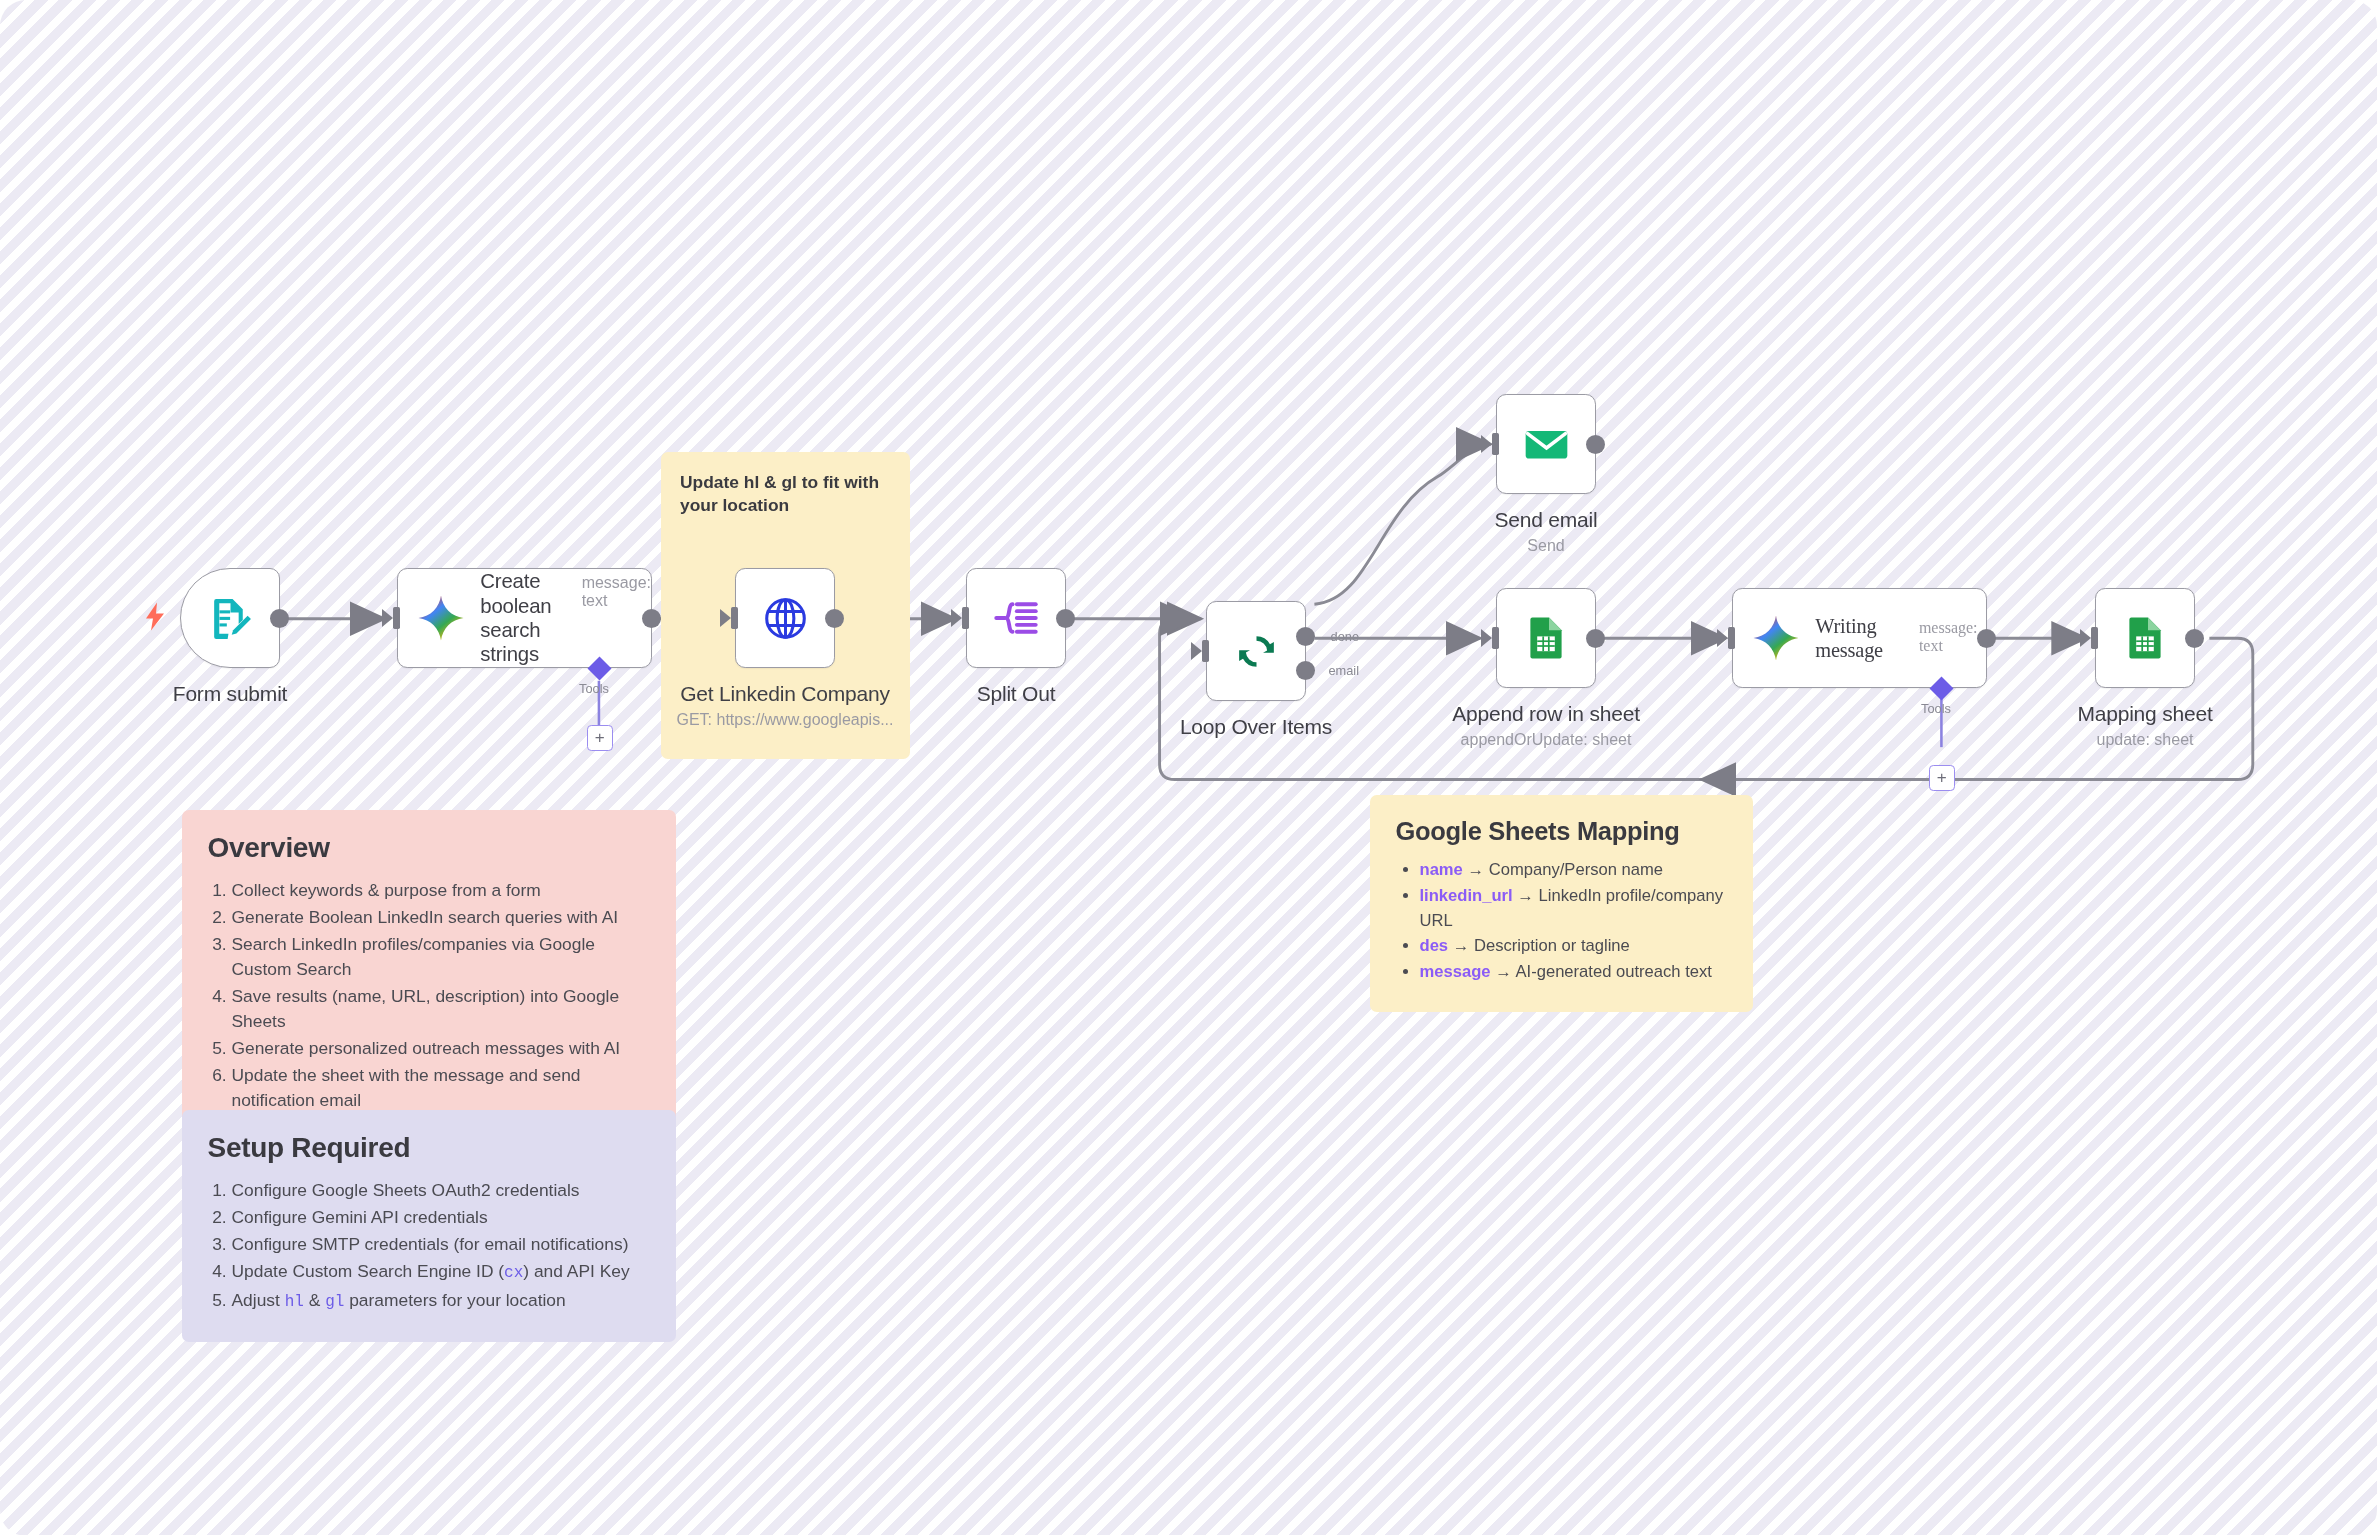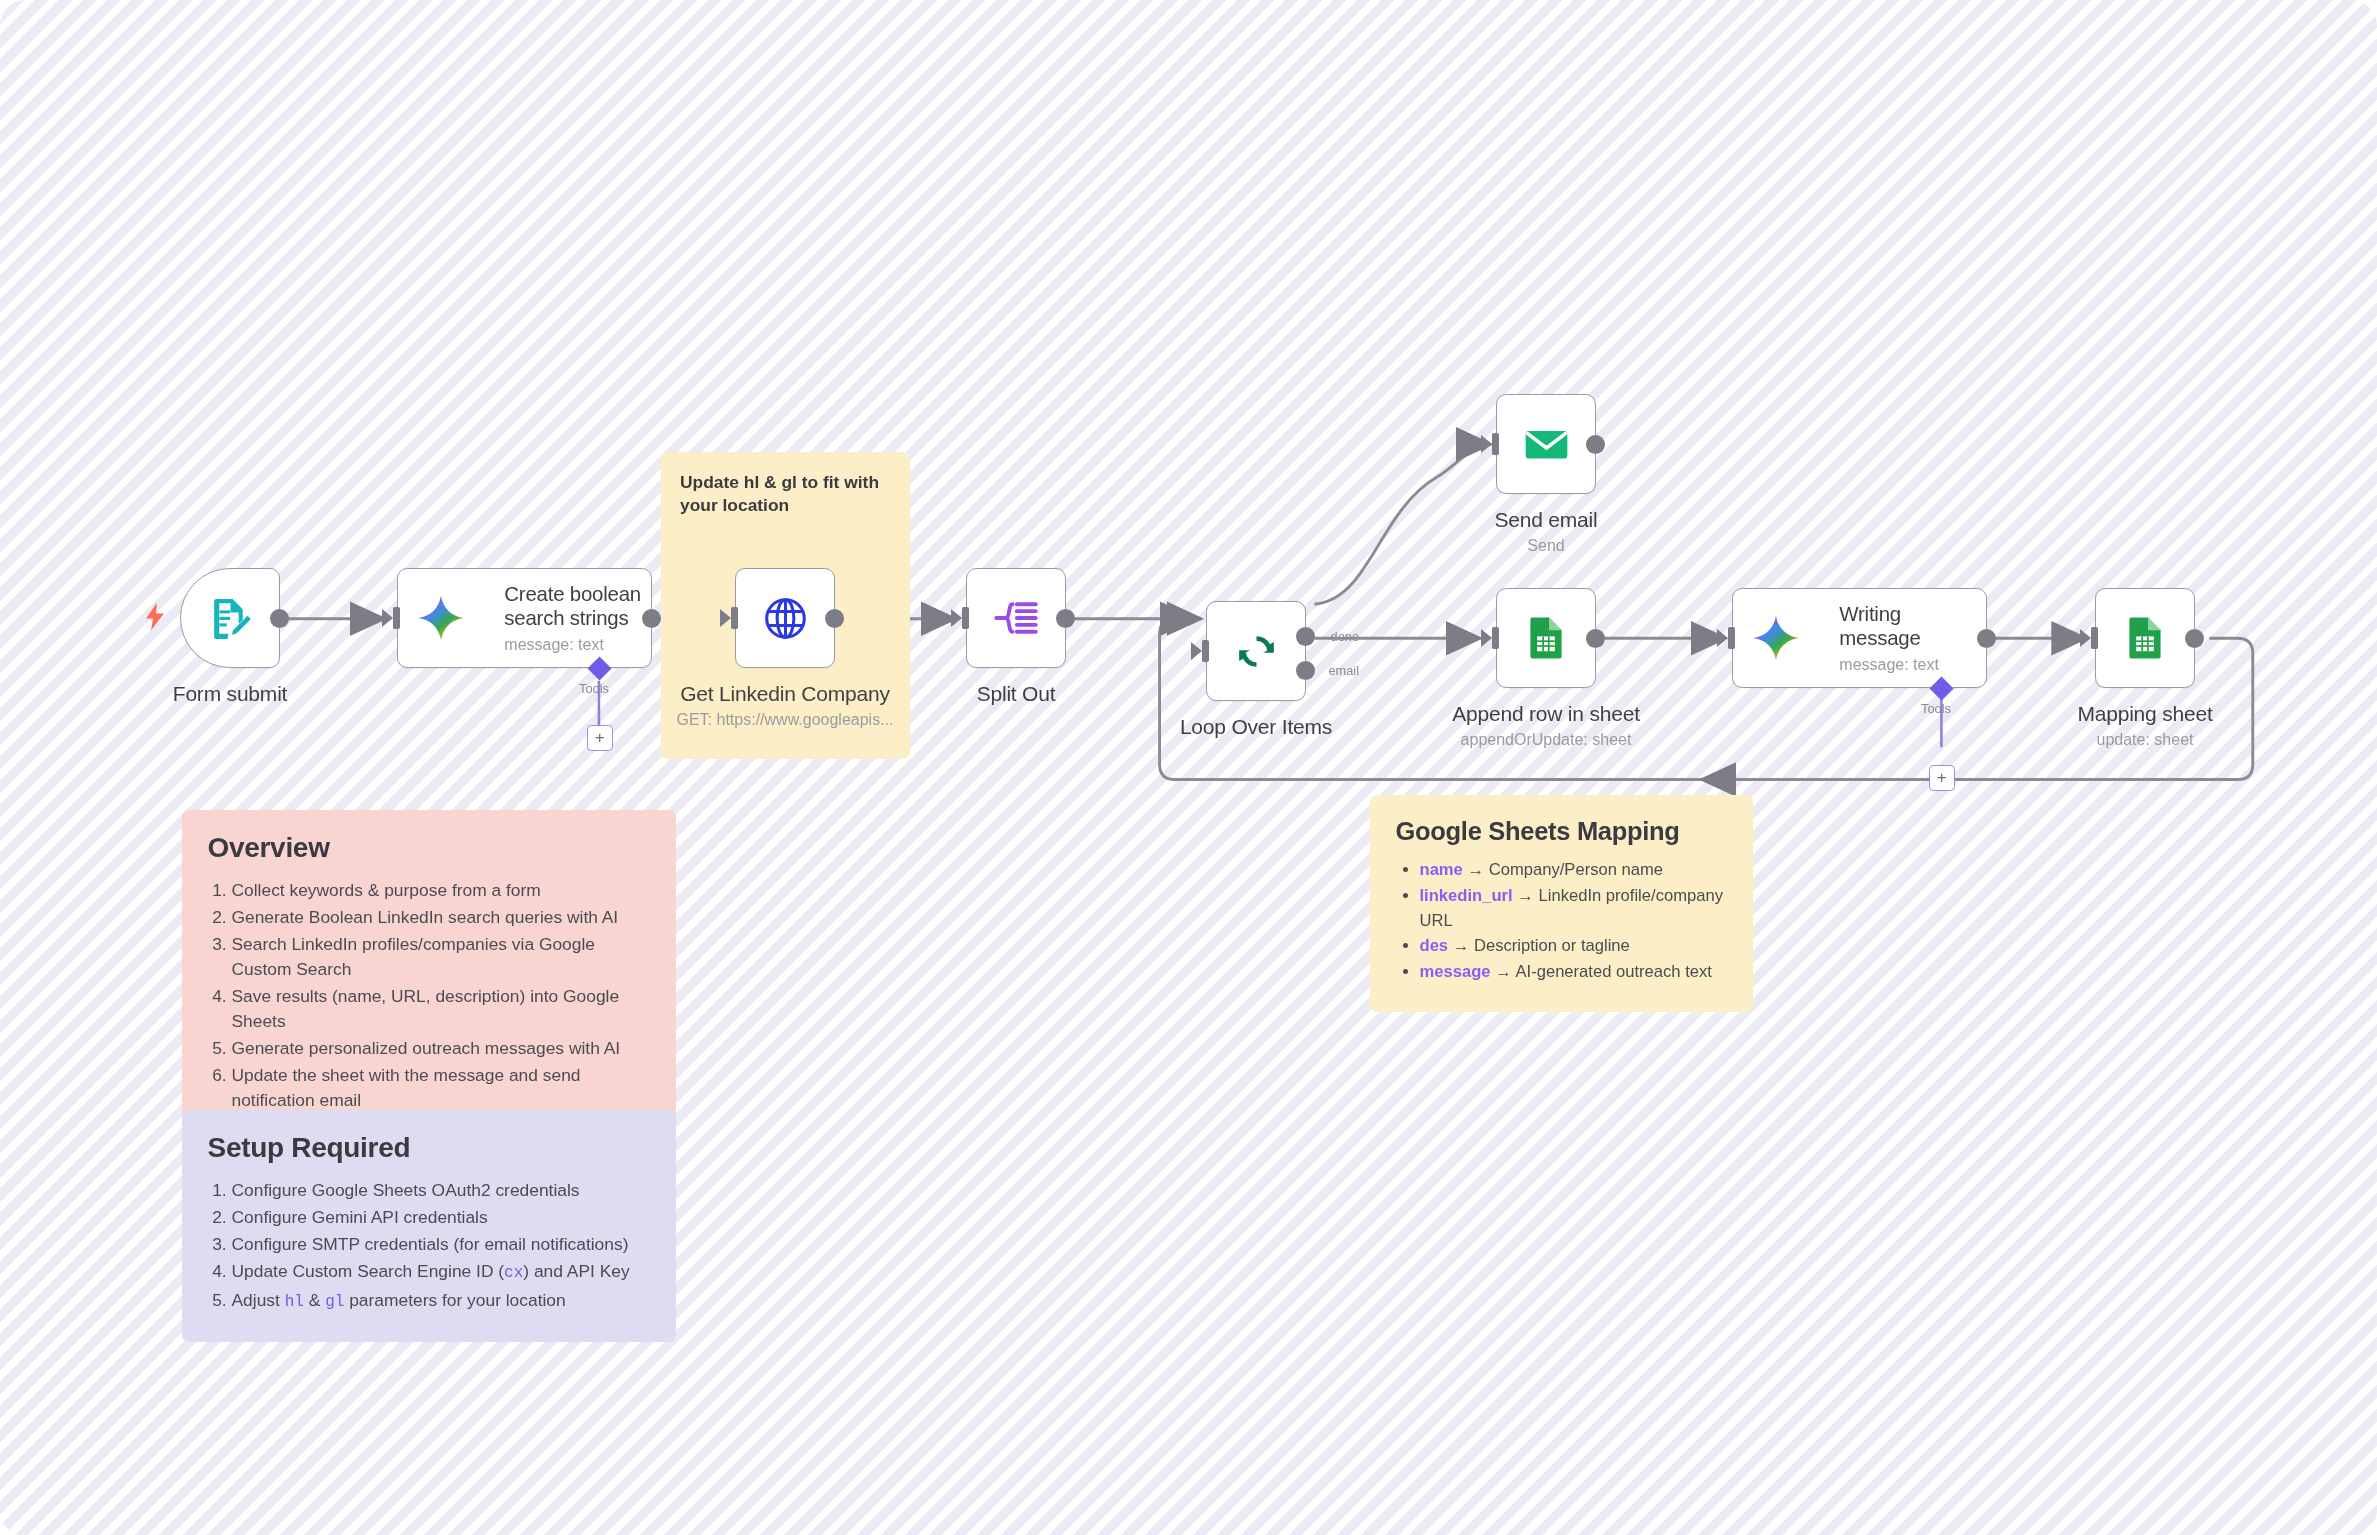--- a/index.html
+++ b/index.html
@@ -61,21 +61,21 @@
     border: 1.7px solid #9b9ba4;
     border-radius: 10.2px;
     display: flex; align-items: center;
     box-shadow: 0 0.9px 1.7px rgba(0,0,0,0.05);
   }
   .nbox.square { width: 100px; height: 100px; justify-content: center; }
   .nbox.wide   { height: 100px; padding-left: 19px; gap: 15.3px; }
   .nbox.trigger { border-radius: 51px 10.2px 10.2px 51px; }
 
   .nicon { flex: 0 0 auto; display: flex; align-items: center; justify-content: center; }
-  .ntexts { display: flex; flex-direction: column; justify-content: flex-end; margin-left: 24px; }
+  .ntexts { display: flex; flex-direction: row; justify-content: flex-end; }
   .ntitle-in {
     font-size: 20.4px; color: #3f3f46; line-height: 1.2; font-weight: 400;
     letter-spacing: -0.2px;
   }
   .nsub-in { font-size: 16px; color: #9a9aa3; margin-top: 5.1px; }
 
   .nlabel {
     position: absolute; left: 50%; transform: translateX(-50%);
     white-space: nowrap; text-align: center;
   }
@@ -308,21 +308,21 @@
       <div class="port-in" style="left:-4.3px; top:39px;"></div>
       <div class="port-out" style="right:-9.4px; top:41px;"></div>
     </div>
     <div class="nlabel" style="top:114px;">
       <div class="t">Append row in sheet</div>
       <div class="s">appendOrUpdate: sheet</div>
     </div>
   </div>
 
   <div class="node" style="left:1732px; top:588px;">
-    <div class="nbox wide" style="width:255px;">
+    <div class="nbox wide" style="width:255px;font-family:Liberation Serif, serif;">
       <div class="nicon">
         <svg width="48" height="48" viewBox="0 0 64 64">
           <defs>
             <linearGradient id="gem2" x1="18%" y1="8%" x2="82%" y2="88%">
               <stop offset="0%" stop-color="#ea4335"></stop>
               <stop offset="33%" stop-color="#4285f4"></stop>
               <stop offset="66%" stop-color="#34a853"></stop>
               <stop offset="100%" stop-color="#fbbc05"></stop>
             </linearGradient>
           </defs>

